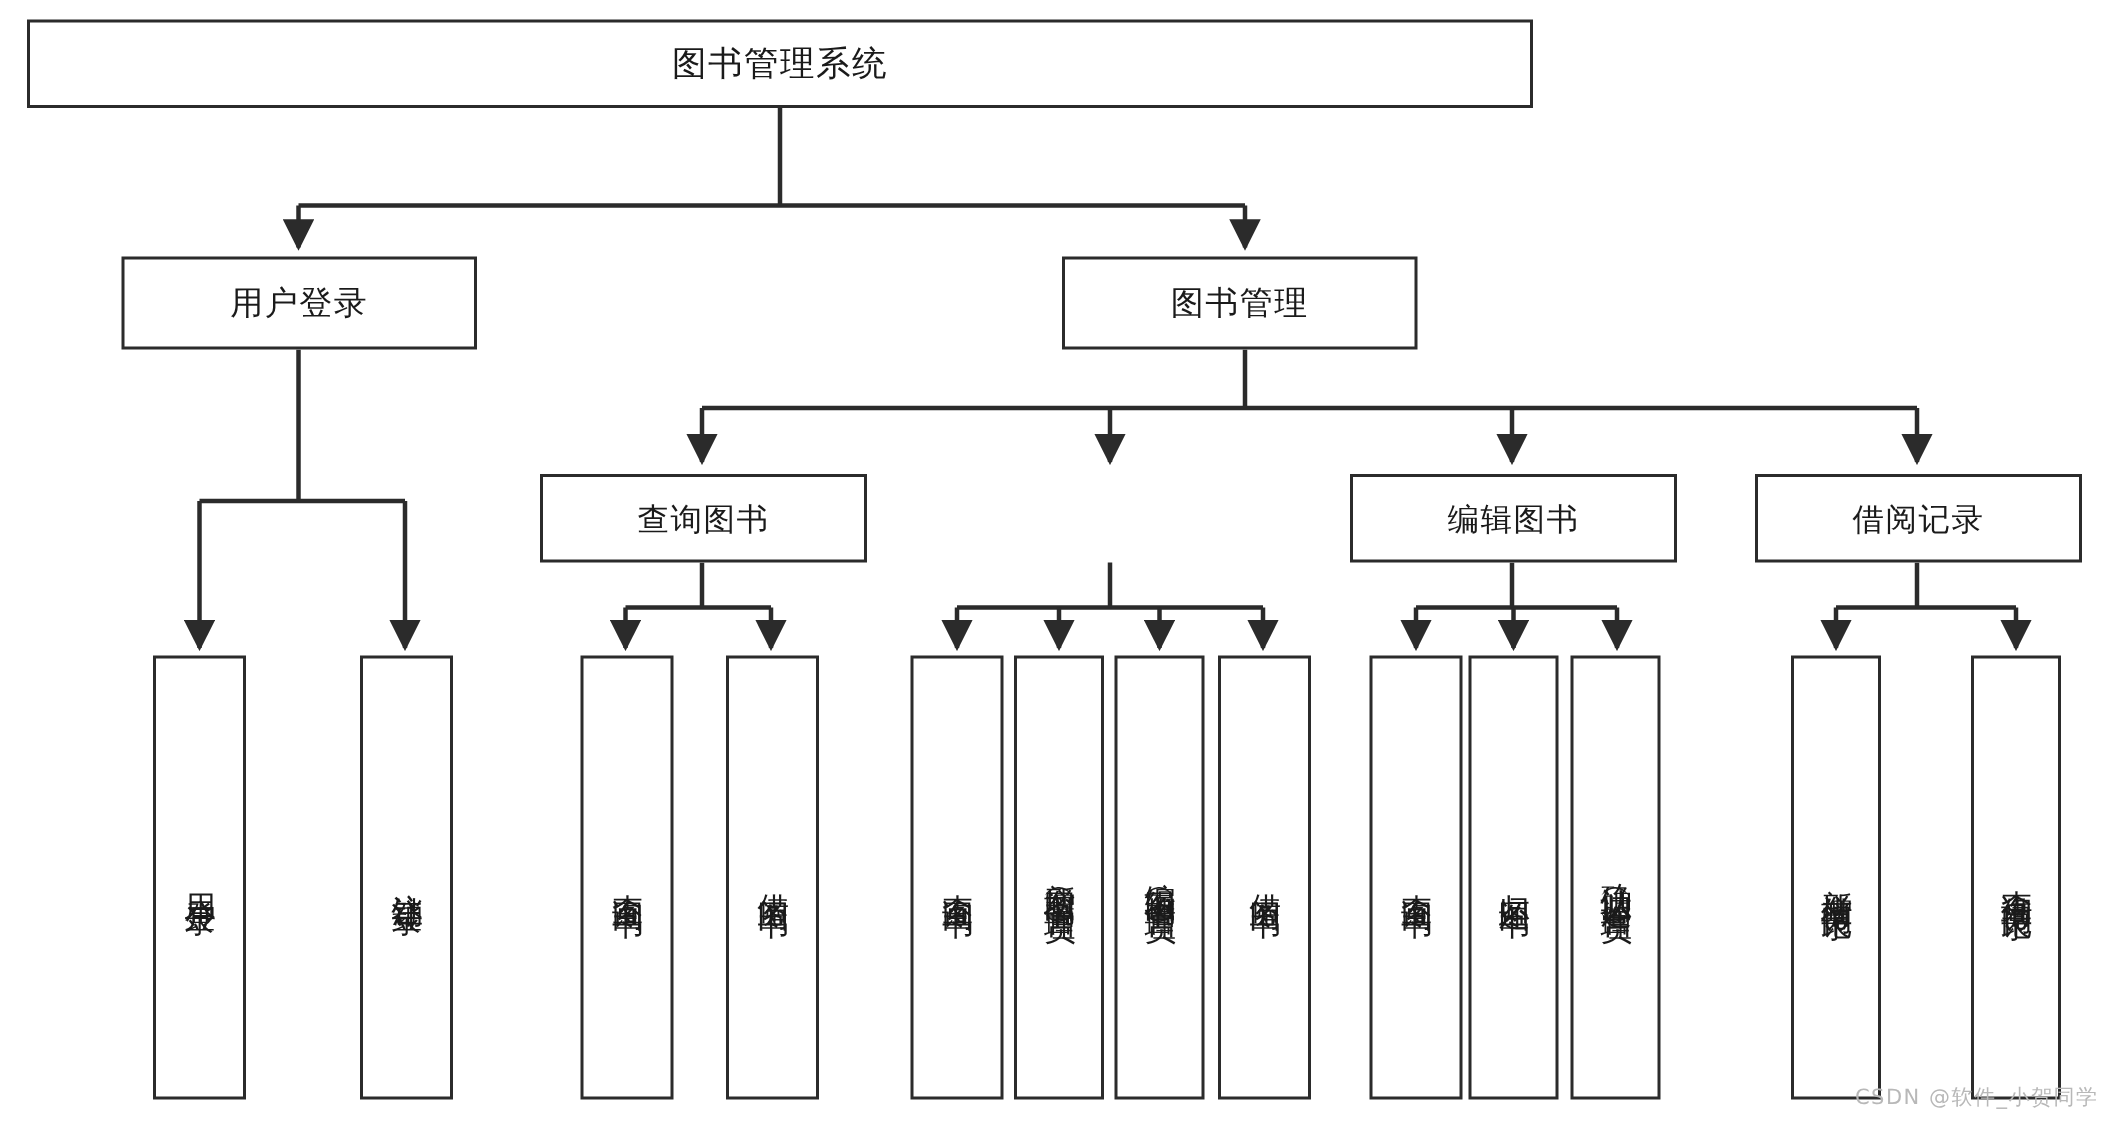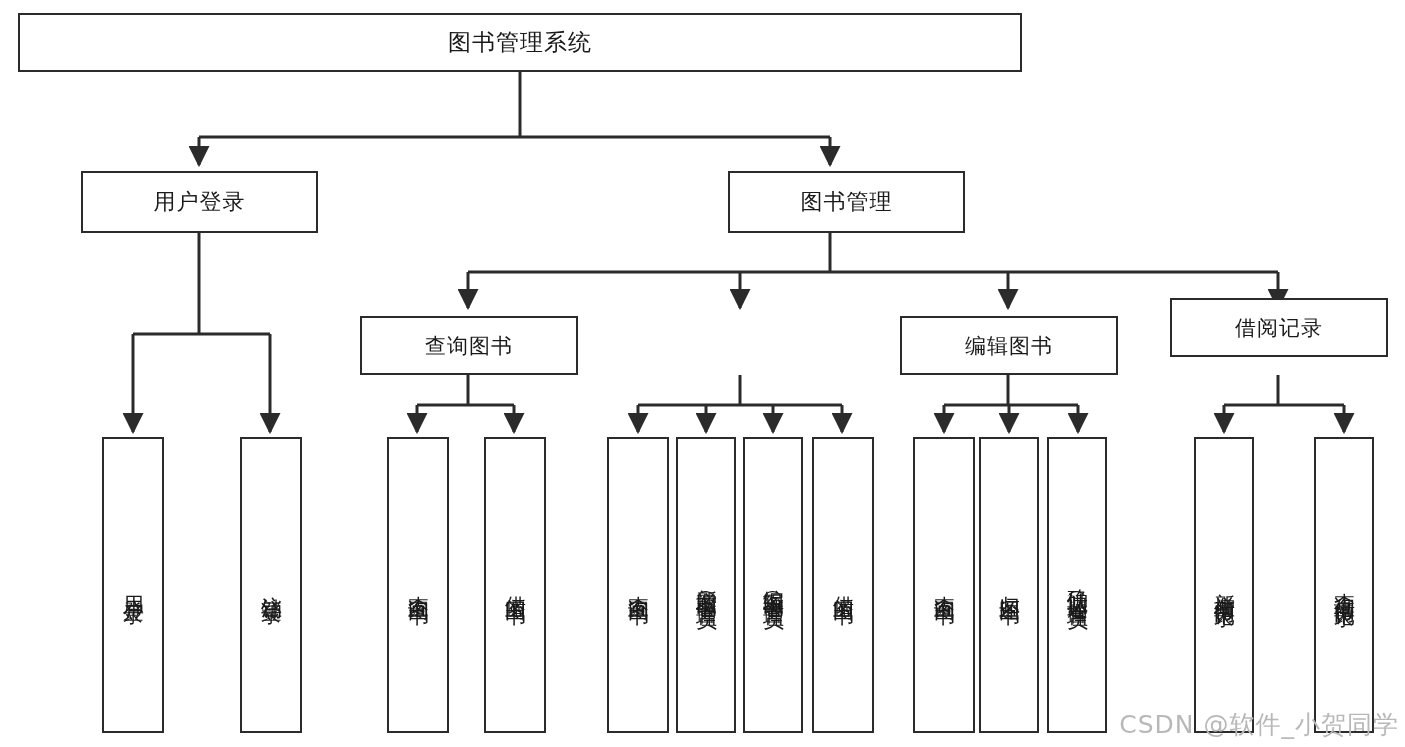--- a/index.html
+++ b/index.html
@@ -54,21 +54,21 @@
     text-orientation: upright;
     letter-spacing: 3px;
     line-height: 1;
     white-space: nowrap;
     text-align: center;
   }
   .watermark {
     position: absolute;
     right: 6px;
     bottom: 6px;
-    font-size: 25px;
+    font-size: 14px;
     color: #b8b8b8;
     letter-spacing: 1px;
     white-space: nowrap;
   }
 </style>
 </head>
 <body>
 
 <div id="canvas">
 
@@ -122,31 +122,31 @@
     </g>
   </svg>
 
   <div class="node root" style="left:18px; top:13px; width:1004px; height:59px;">
     <span>图书管理系统</span>
   </div>
 
   <div class="node l1" style="left:81px; top:171px; width:237px; height:62px;">
     <span>用户登录</span>
   </div>
-  <div class="node l1" style="left:728px; top:171px; width:237px; height:62px;">
+  <div class="node l1" style="left:708px; top:171px; width:237px; height:62px;">
     <span>图书管理</span>
   </div>
 
   <div class="node l2" style="left:360px; top:316px; width:218px; height:59px;">
     <span>查询图书</span>
   </div>
   <div class="node l2" style="left:900px; top:316px; width:218px; height:59px;">
     <span>编辑图书</span>
   </div>
-  <div class="node l2" style="left:1170px; top:298px; width:218px; height:59px;">
+  <div class="node l2" style="left:1170px; top:316px; width:218px; height:59px;">
     <span>借阅记录</span>
   </div>
 
   <div class="node leaf" style="left:102px; top:437px; width:62px; height:296px;">
     <span class="vtext">用户登录</span>
   </div>
   <div class="node leaf" style="left:240px; top:437px; width:62px; height:296px;">
     <span class="vtext">注销登录</span>
   </div>
 

